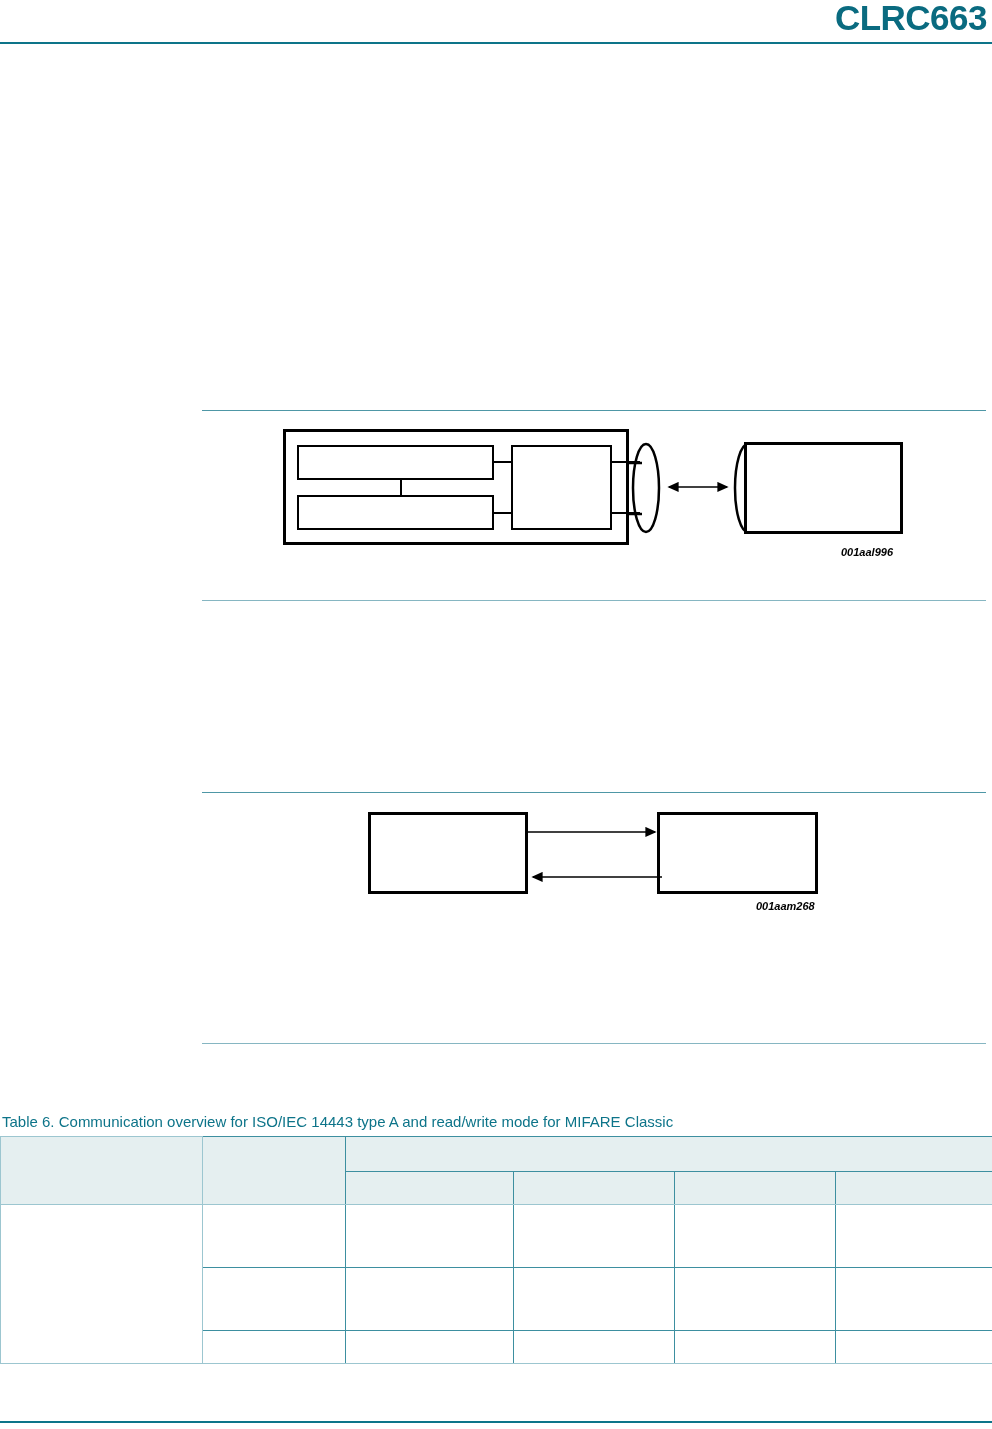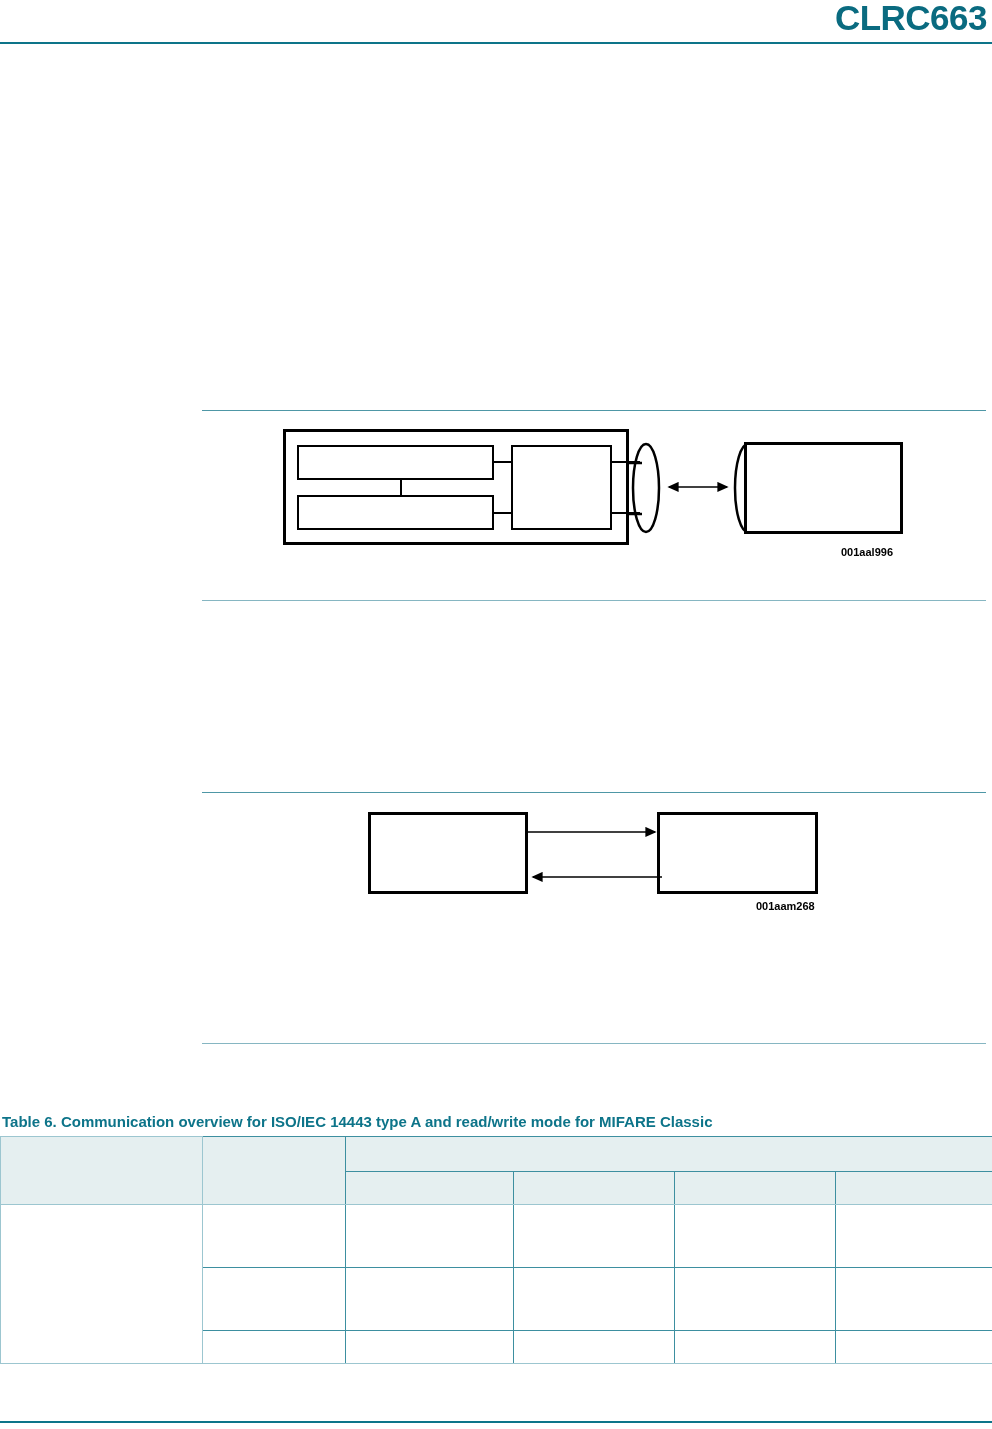--- a/index.html
+++ b/index.html
@@ -63,20 +63,21 @@
     position: absolute;
     left: 0;
     width: 784px;
     height: 1px;
     background: #86b6c2;
   }
   .fig-rule.strong { background: #4e97a6; }
 
   .fig-caption-id {
     position: absolute;
+    font-style: italic;
     font-weight: bold;
     font-size: 11px;
     color: #000000;
     white-space: nowrap;
   }
 
   
   .dbox {
     position: absolute;
     border: 3px solid #000000;
@@ -91,21 +92,21 @@
 
   
   #table-section {
     position: absolute;
     left: 0;
     top: 1112px;
     width: 992px;
   }
   #table-caption {
     font-size: 15px;
-    font-weight: bold;
+    font-weight: normal;
     color: #0d7489;
     white-space: nowrap;
     padding-left: 2px;
     line-height: 20px;
   }
   table.doc-table {
     border-collapse: collapse;
     width: 992px;
     table-layout: fixed;
     margin-top: 4px;

